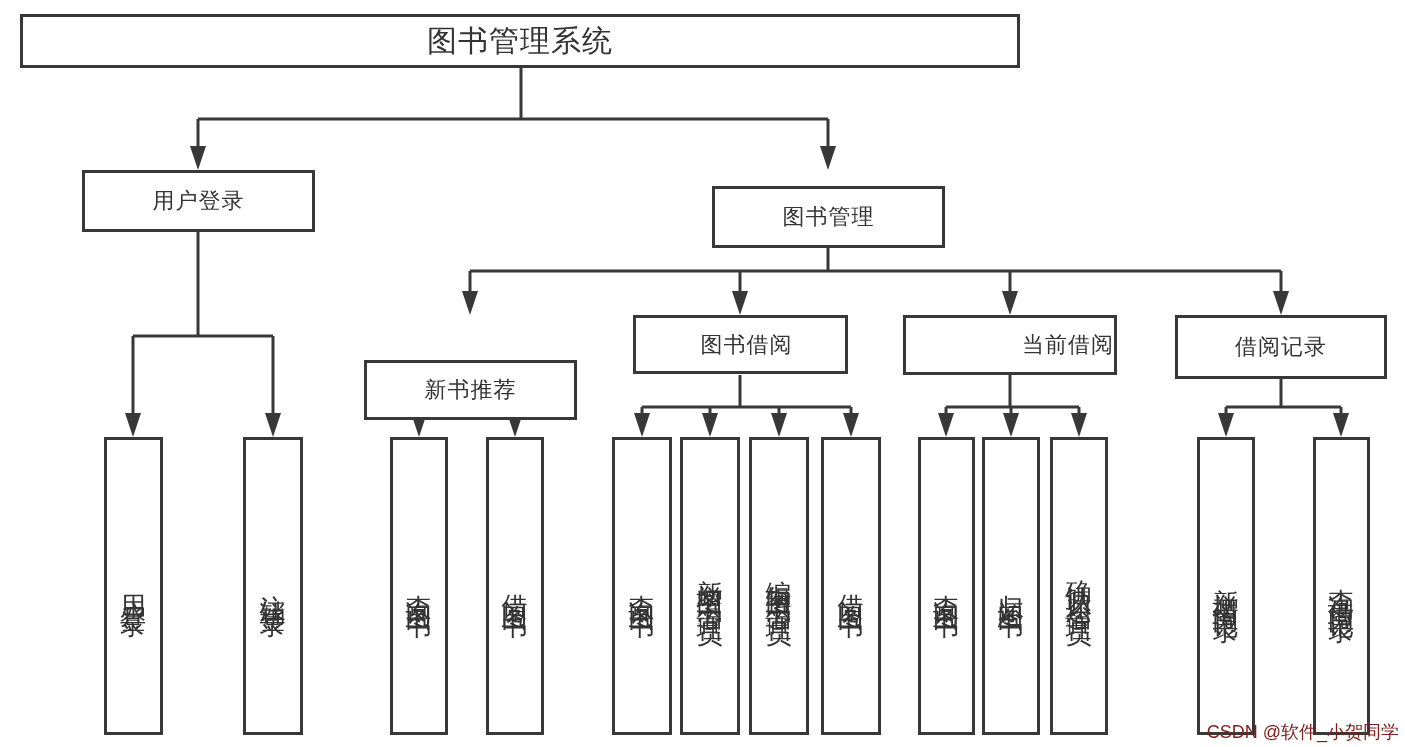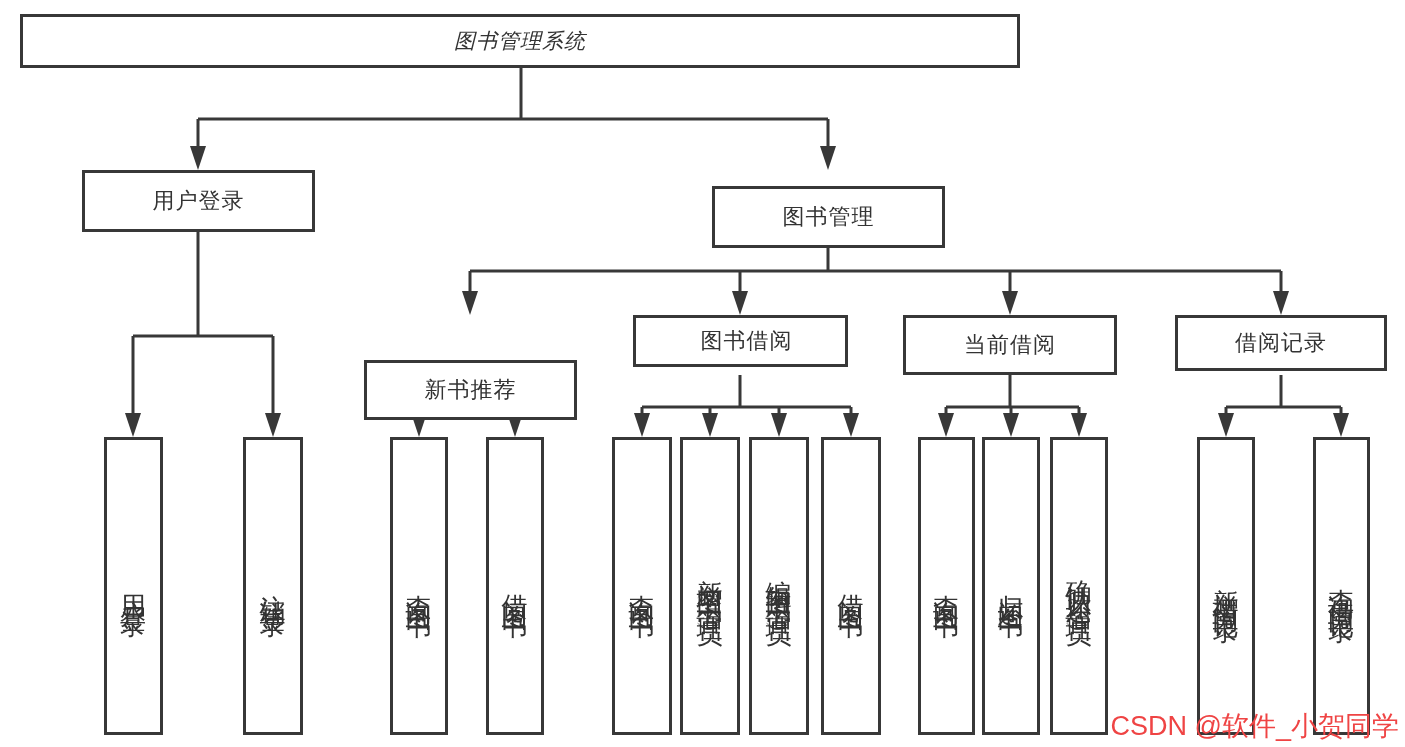--- a/index.html
+++ b/index.html
@@ -31,36 +31,35 @@
     justify-content: center;
     color: #333333;
     z-index: 2;
   }
   .box.h span {
     font-size: 22px;
     letter-spacing: 1px;
     white-space: nowrap;
   }
   .box.title span {
-    font-size: 21px;
-    font-style: italic;
+    font-size: 30px;
   }
   .box.v span {
     writing-mode: vertical-rl;
     text-orientation: mixed;
     font-size: 26px;
     letter-spacing: 6px;
     line-height: 1;
   }
   .watermark {
     position: absolute;
     right: 6px;
     bottom: 3px;
-    font-size: 27px;
-    color: #ef4444;
+    font-size: 18px;
+    color: #7f1d1d;
     z-index: 5;
     white-space: nowrap;
   }
 </style>
 </head>
 <body>
 
 <div class="canvas">
 
   <svg class="wires" width="1405" height="747" viewBox="0 0 1405 747">
@@ -101,27 +100,27 @@
   <div class="box h" style="left:82px; top:170px; width:233px; height:62px;">
     <span>用户登录</span>
   </div>
   <div class="box h" style="left:712px; top:170px; width:233px; height:62px;margin-top:16px;">
     <span>图书管理</span>
   </div>
 
   <div class="box h" style="left:364px; top:315px; width:213px; height:60px;margin-top:45px;">
     <span>新书推荐</span>
   </div>
-  <div class="box h" style="left:633px; top:315px; width:215px; height:52px;padding-left:12px;">
+  <div class="box h" style="left:633px; top:315px; width:215px; height:59px;padding-left:12px;">
     <span>图书借阅</span>
   </div>
-  <div class="box h" style="left:903px; top:315px; width:214px; height:60px;">
+  <div class="box h" style="left:903px; top:315px; width:214px; height:60px;justify-content:flex-end;">
     <span>当前借阅</span>
   </div>
-  <div class="box h" style="left:1175px; top:315px; width:212px; height:56px;">
+  <div class="box h" style="left:1175px; top:315px; width:212px; height:64px;">
     <span>借阅记录</span>
   </div>
 
   <div class="box v" style="left:104px; top:437px; width:59px; height:298px;">
     <span>用户登录</span>
   </div>
   <div class="box v" style="left:243px; top:437px; width:60px; height:298px;">
     <span>注销登录</span>
   </div>
 

